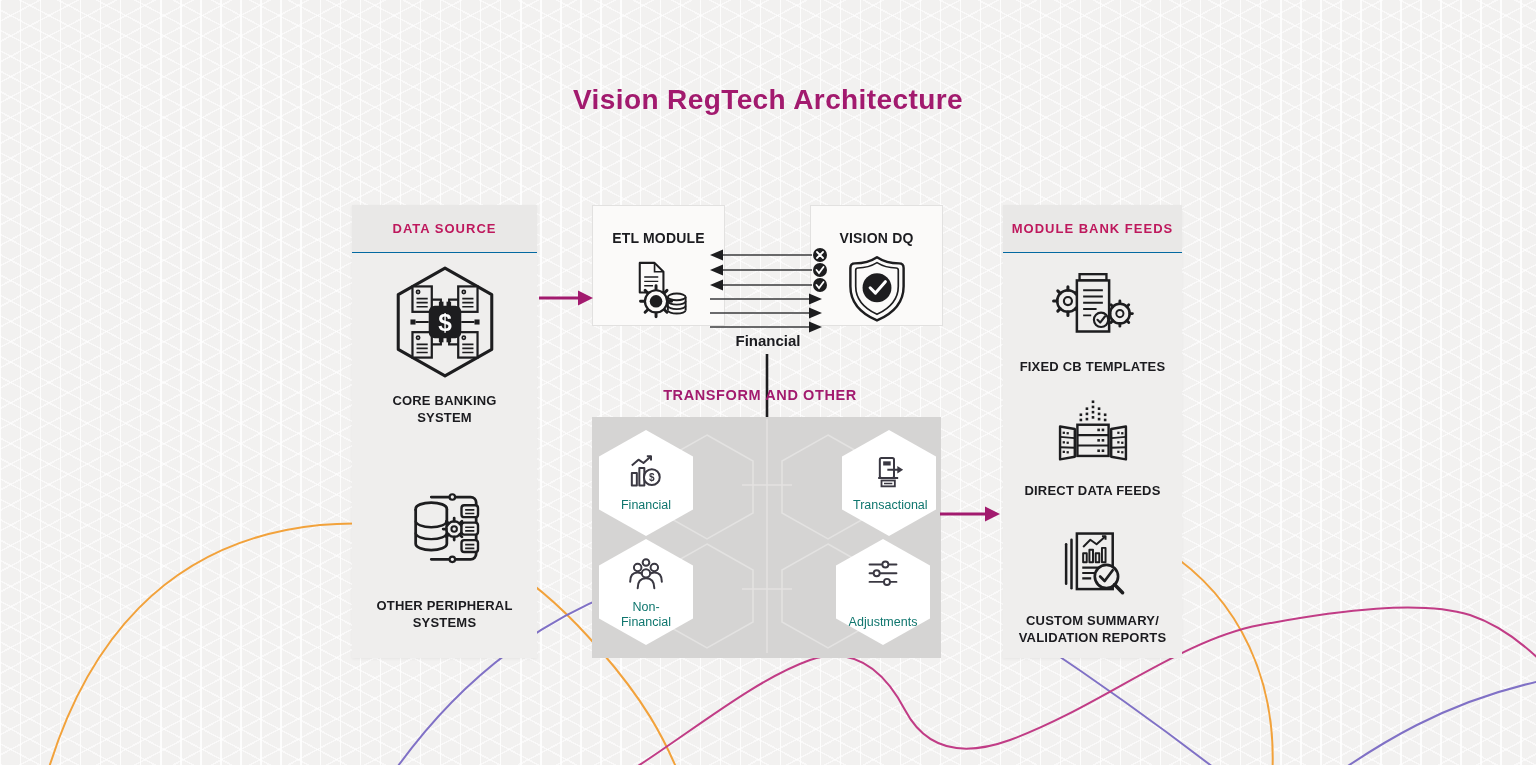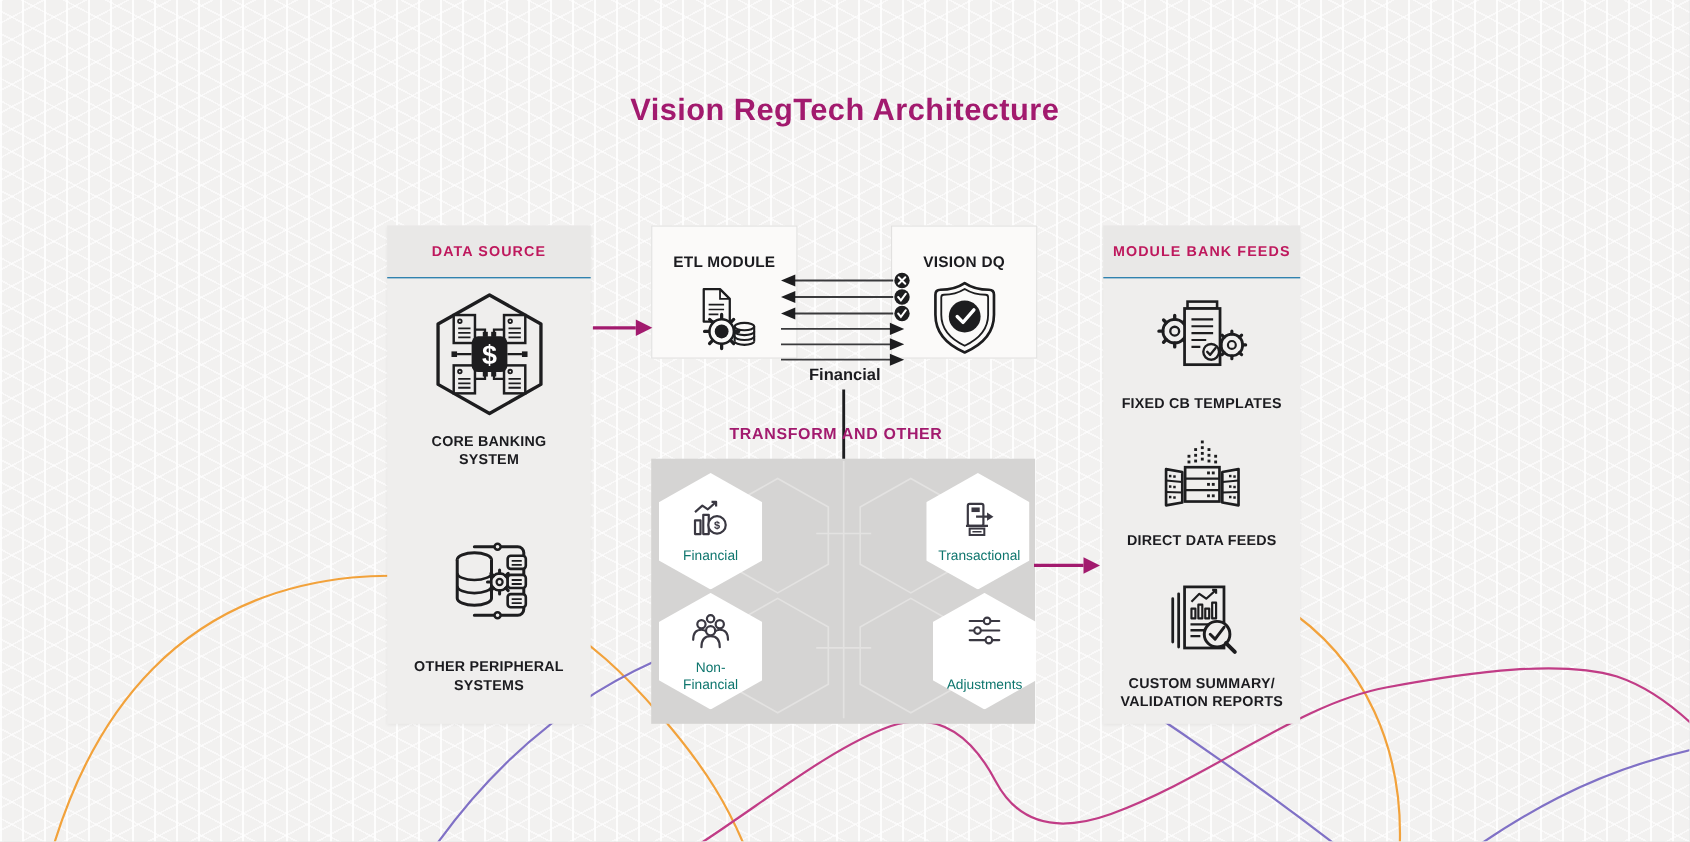--- a/index.html
+++ b/index.html
@@ -273,21 +273,21 @@
             <circle cx="34" cy="15" r="4.5"></circle>
             <path d="M5,32 C5,24 9,21 14,21 C16.5,21 18.5,22 20,23.5"></path>
             <path d="M43,32 C43,24 39,21 34,21 C31.5,21 29.5,22 28,23.5"></path>
             <circle cx="24" cy="22" r="5"></circle>
             <path d="M14,40 C14,31 18,28 24,28 C30,28 34,31 34,40"></path>
           </g>
         </svg>
         <div class="hex-label">Non-Financial</div>
       </div>
 
-      <div class="hex-card" style="left:256px;top:122px;gap:17px;">
+      <div class="hex-card" style="left:244px;top:122px;gap:17px;">
         <svg width="38" height="38" viewBox="0 0 48 48">
           <g stroke="#3A3842" stroke-width="2.4" stroke-linecap="round">
             <path d="M7,12 H41"></path>
               <path d="M7,23 H41"></path>
               <path d="M7,34 H41"></path>
           </g>
           <g fill="#ffffff" stroke="#3A3842" stroke-width="2.4">
             <circle cx="27" cy="12" r="3.8"></circle>
               <circle cx="16" cy="23" r="3.8"></circle>
               <circle cx="29" cy="34" r="3.8"></circle>

